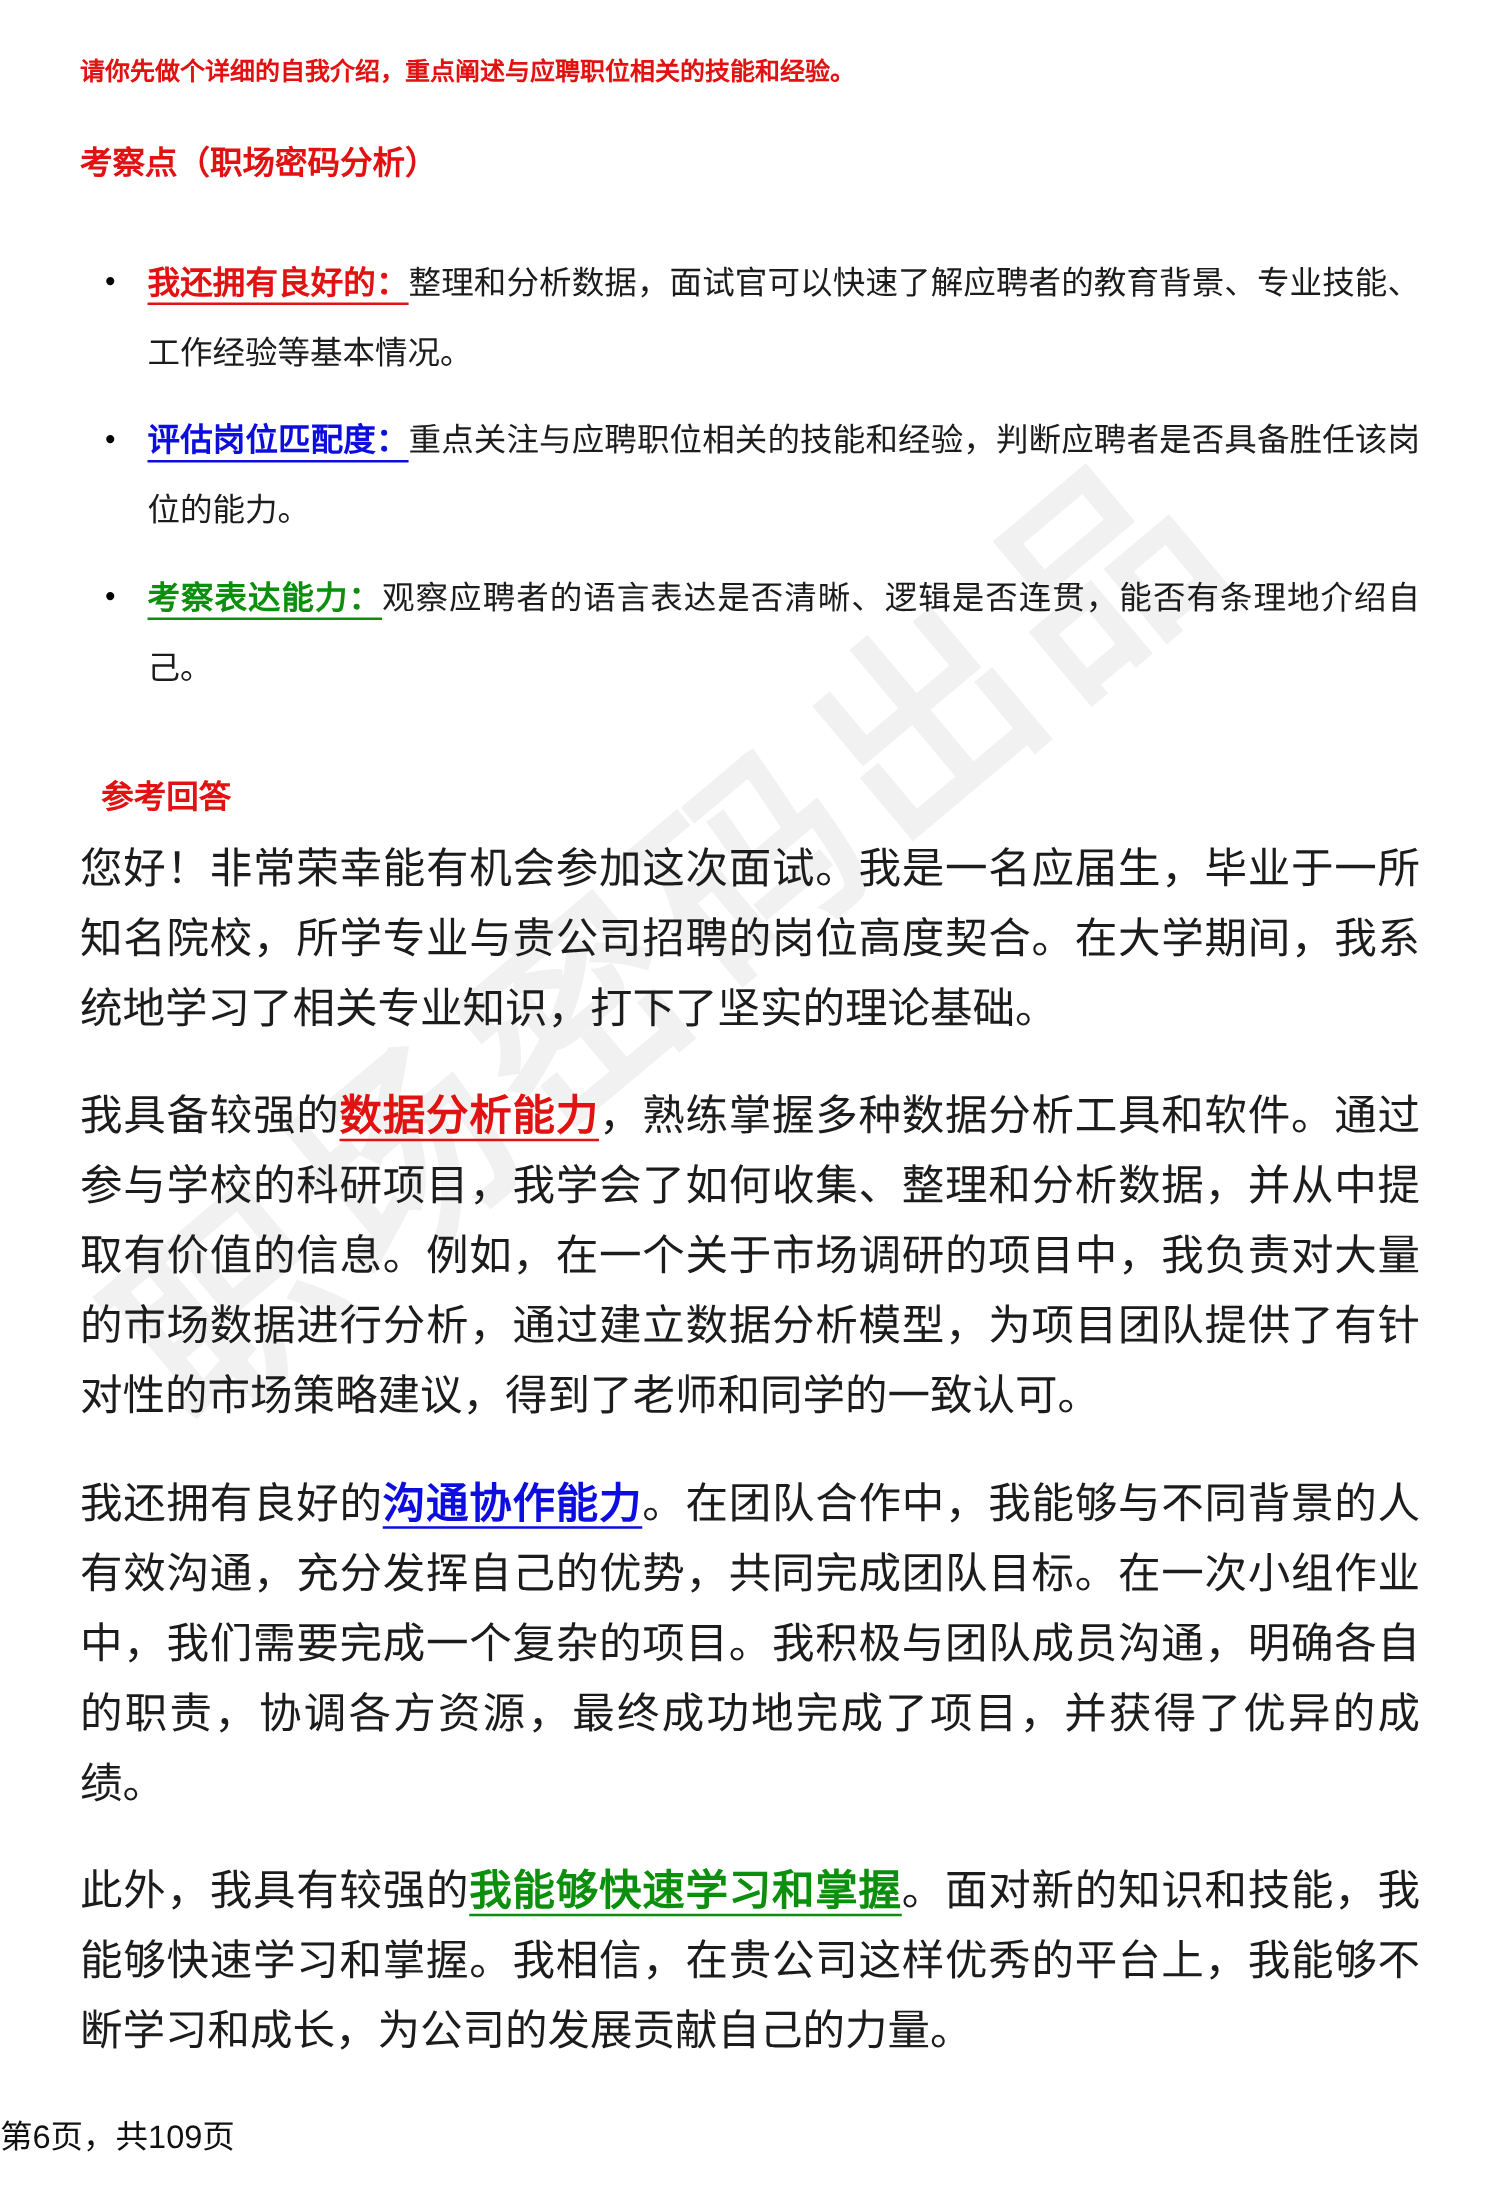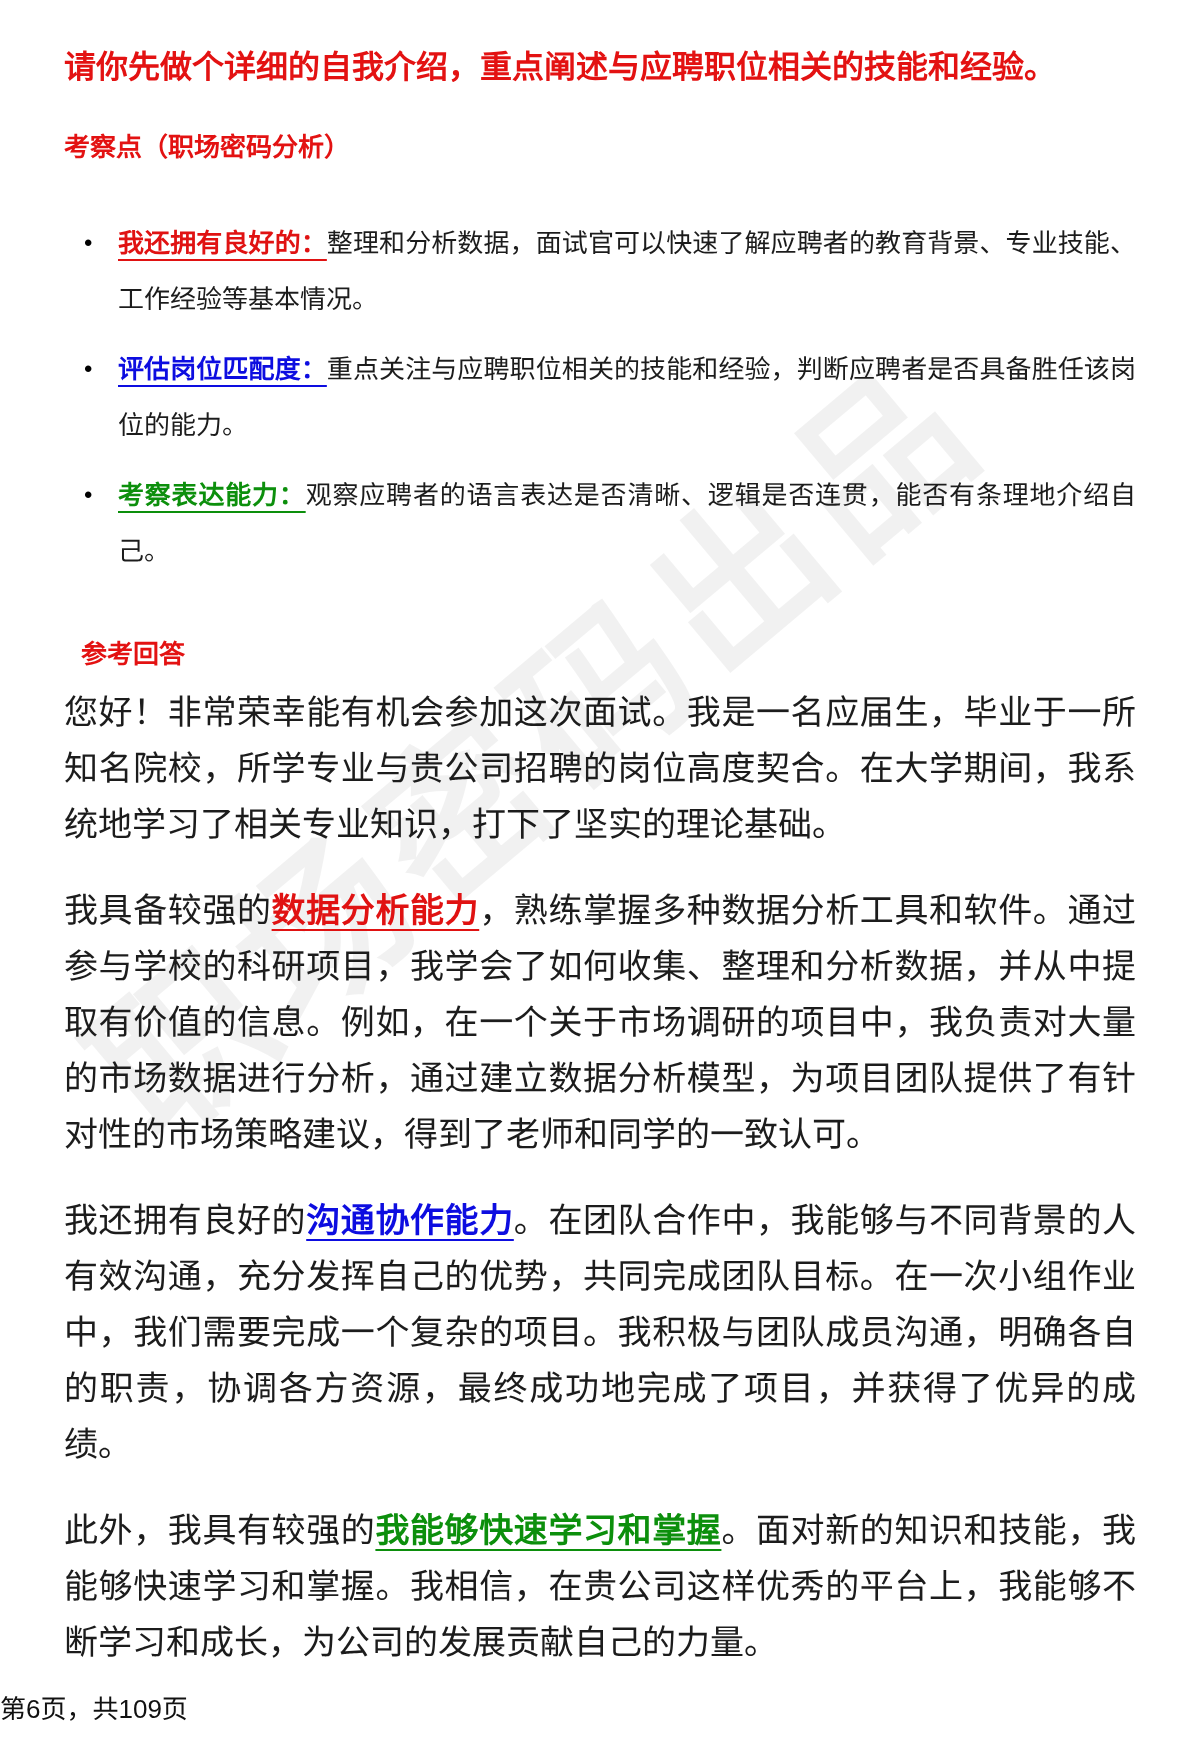--- a/index.html
+++ b/index.html
@@ -37,21 +37,21 @@
     z-index:0;
   }
   .content{
     position:relative;
     z-index:1;
     padding:44px 64px 0 64px;
     color:var(--body-text);
   }
   .doc-title{
     margin:0 0 36px 0;
-    font-size:32px;
+    font-size:20px;
     font-weight:bold;
     line-height:1.45;
     color:var(--heading-red);
   }
   .section-heading{
     margin:0 0 52px 0;
     font-size:26px;
     font-weight:bold;
     color:var(--heading-red);
   }

